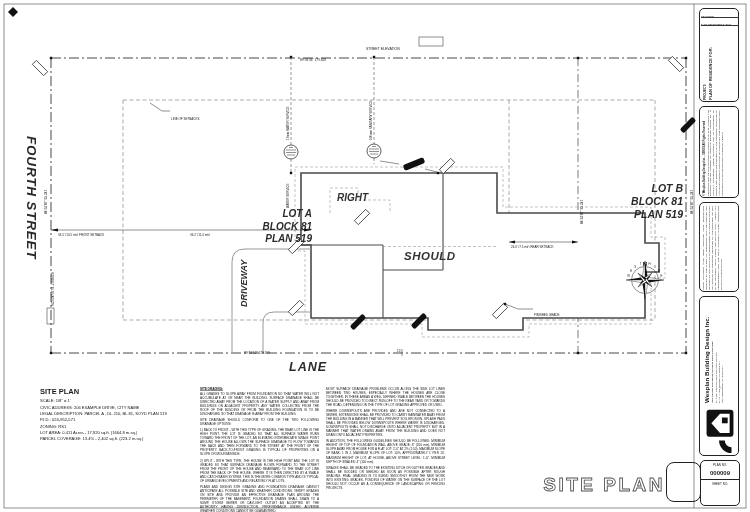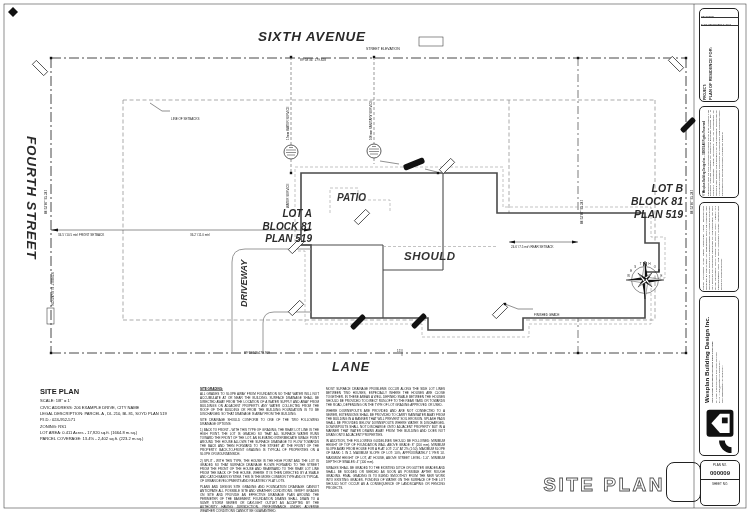--- a/index.html
+++ b/index.html
@@ -172,41 +172,40 @@
       <text x="-13.9" y="-8.2" text-anchor="middle" font-size="2.8">E</text>
       <text x="-9.8" y="-12.2" text-anchor="middle" font-size="2.8">S</text>
       <text x="-4.4" y="-15" text-anchor="middle" font-size="2.8">T</text>
       <text x="4.4" y="-15" text-anchor="middle" font-size="2.8">H</text>
       <text x="9.8" y="-12.2" text-anchor="middle" font-size="2.8">O</text>
       <text x="13.9" y="-8.2" text-anchor="middle" font-size="2.8">M</text>
       <text x="16.4" y="-3" text-anchor="middle" font-size="2.8">E</text>
     </g>
   </svg>
 
-  <div class="lbl it" style="left:258px;top:30px;font-size:13.5px;letter-spacing:.8px;">SIXTH AVENUE</div>
   <div class="lbl" style="left:366px;top:39px;"><span class="mu" style="font-size:7px;" able="false">STREET ELEVATION</span></div>
 
   <div class="lbl it r90" style="left:38px;top:136px;font-size:13.5px;letter-spacing:.8px;width:170px;">FOURTH STREET</div>
   <div class="lbl r90s" style="left:54px;top:272px;font-size:7px;width:70px;">STREET ELEVATION</div>
 
-  <div class="lbl it" style="left:289px;top:361px;font-size:12.5px;letter-spacing:1px;margin-left:43px;">LANE</div>
+  <div class="lbl it" style="left:289px;top:361px;font-size:12.5px;letter-spacing:1px;">LANE</div>
 
   <div class="lbl it ctr" style="left:222px;top:208px;width:90px;font-size:10px;line-height:1.25;white-space:normal;font-style:italic;">
     <div>LOT A</div>
     <div>BLOCK 81</div>
     <div>PLAN 519</div>
   </div>
   <div class="lbl it ctr" style="left:593px;top:182px;width:90px;font-size:10.5px;line-height:1.25;white-space:normal;">
     <div>LOT B</div>
     <div>BLOCK 81</div>
     <div>PLAN 519</div>
   </div>
 
   <div class="lbl it" style="left:404px;top:250px;font-size:11.5px;color:#333;letter-spacing:.5px;">SHOULD</div>
-  <div class="lbl it" style="left:337px;top:192px;font-size:10px;color:#333;">PATIO</div>
+  <div class="lbl it" style="left:337px;top:192px;font-size:10px;color:#333;">RIGHT</div>
   <div class="lbl it rm90" style="left:240px;top:307px;font-size:9px;color:#333;width:70px;">DRIVEWAY</div>
 
   <div class="lbl" style="left:300px;top:50px;"><span class="mu" style="font-size:6.4px;">89°58'36"  179.828</span></div>
   <div class="lbl" style="left:244px;top:343px;"><span class="mu" style="font-size:6.4px;">89°59'52"  179.909</span></div>
   <div class="lbl rm90s" style="left:44px;top:214px;font-size:6.4px;width:110px;">04°52'07"  95.347</div>
   <div class="lbl rm90s" style="left:580px;top:224px;font-size:6.4px;width:110px;">04°52'07"  95.347</div>
   <div class="lbl rm90s" style="left:690px;top:214px;font-size:6.4px;width:110px;">04°52'07"  95.347</div>
 
   <div class="lbl" style="left:58px;top:224px;"><span class="mu" style="font-size:6px;">34.5' (10.5 mtr) FRONT SETBACK</span></div>
   <div class="lbl" style="left:190px;top:224px;"><span class="mu" style="font-size:6px;">36.2' (11.0 mtr)</span></div>

